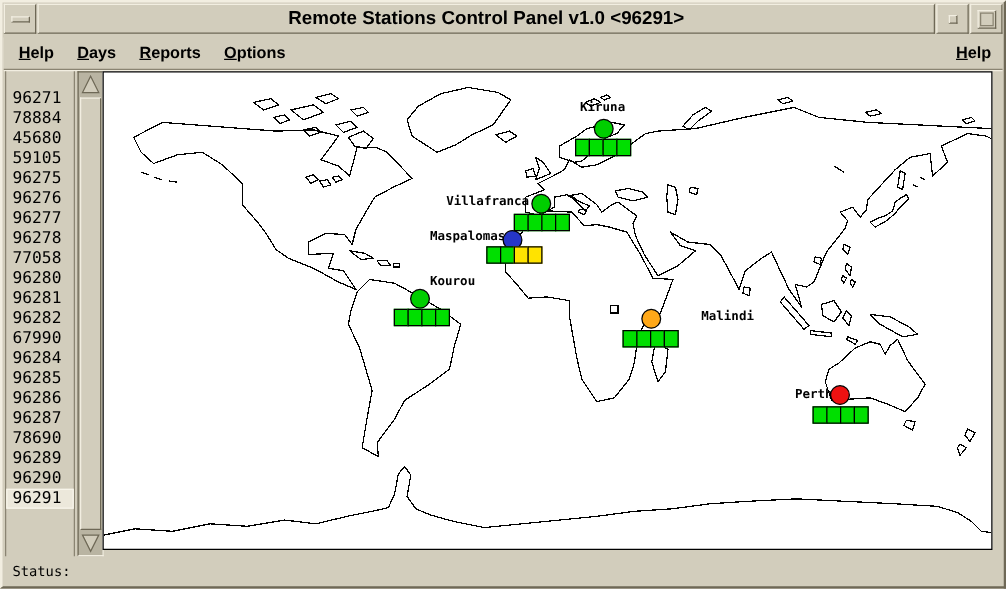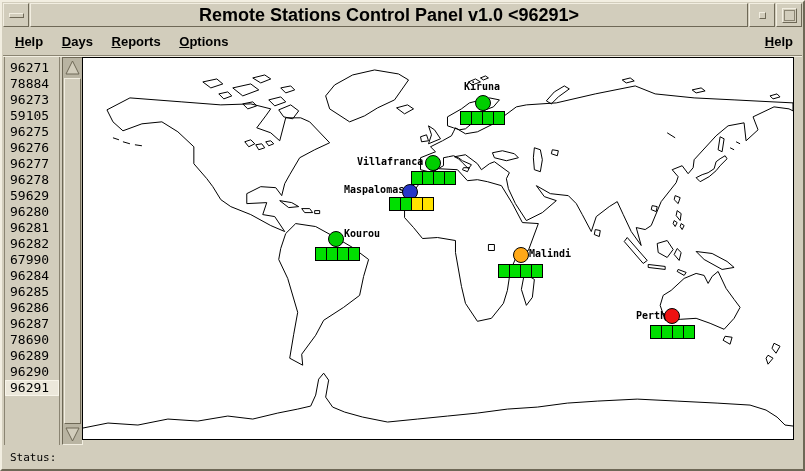--- a/index.html
+++ b/index.html
@@ -18,21 +18,21 @@
   .raised{
     border-top:1px solid #F2EEE1;border-left:1px solid #F2EEE1;
     border-bottom:1px solid #6E6856;border-right:1px solid #6E6856;
     background:#D2CDBC;
   }
   
   .titlebar{position:absolute;left:1px;top:1px;right:1px;height:24px;display:flex;}
   .tb-btn{width:26px;height:24px;box-sizing:border-box;position:relative;margin-right:1px;}
   .tb-btn:last-child{margin-right:0;}
   .tb-title{flex:1;box-sizing:border-box;text-align:center;line-height:22px;
-    font-size:18px;font-weight:bold;color:#000;margin-right:1px;
+    font-size:15px;font-weight:bold;color:#000;margin-right:1px;
     white-space:nowrap;overflow:hidden;}
   .icon-dash{position:absolute;left:5px;top:9px;width:15px;height:5px;box-sizing:border-box;
     border-top:1px solid #F2EEE1;border-left:1px solid #F2EEE1;
     border-bottom:1px solid #6E6856;border-right:1px solid #6E6856;background:#D2CDBC;}
   .icon-sq-small{position:absolute;left:9px;top:8px;width:7px;height:7px;box-sizing:border-box;
     border-top:1px solid #F2EEE1;border-left:1px solid #F2EEE1;
     border-bottom:1px solid #6E6856;border-right:1px solid #6E6856;background:#D2CDBC;}
   .icon-sq-big{position:absolute;left:5px;top:4px;width:15px;height:15px;box-sizing:border-box;
     border:1px solid #6E6856;border-top-color:#F2EEE1;border-left-color:#F2EEE1;background:#D2CDBC;}
   .icon-sq-big:after{content:"";position:absolute;left:1px;top:1px;right:1px;bottom:1px;
@@ -41,21 +41,21 @@
   .menubar{position:absolute;left:1px;top:27px;right:1px;height:26px;
     border-bottom:1px solid #8A8472;box-shadow:0 1px 0 #F2EEE1;
     font-size:13px;font-weight:bold;color:#000;}
   .menu-item{display:inline-block;padding:5px 3px 0 3px;margin-left:9px;height:21px;cursor:default;}
   .menu-item::first-letter{text-decoration:underline;}
   .menu-help{position:absolute;right:6px;top:0;padding-top:5px;}
   .menu-help::first-letter{text-decoration:underline;}
   
   .daylist{position:absolute;left:2px;top:55px;width:56px;height:388px;box-sizing:border-box;
     border-left:1px solid #8A8472;border-right:1px solid #8A8472;
-    font-family:"DejaVu Sans Mono",monospace;font-size:13px;color:#000;padding-top:3px;}
+    font-family:"DejaVu Sans Mono",monospace;font-size:13px;color:#000;padding-top:14px;}
   .day-item{height:16px;line-height:16px;padding-left:5px;white-space:nowrap;cursor:default;}
   .day-item.selected{background:#ECE8DB;outline:1px solid #F8F5EA;outline-offset:-1px;}
   
   .scrollbar{position:absolute;left:60px;top:55px;width:21px;height:388px;box-sizing:border-box;
     background:#B9B4A2;
     border-top:1px solid #6E6856;border-left:1px solid #6E6856;
     border-bottom:1px solid #F2EEE1;border-right:1px solid #F2EEE1;}
   .sb-btn{position:absolute;left:1px;width:17px;height:18px;}
   .sb-up{top:1px;}
   .sb-down{bottom:1px;}
@@ -106,27 +106,27 @@
     <div class="menu-item">Help</div>
     <div class="menu-item">Days</div>
     <div class="menu-item">Reports</div>
     <div class="menu-item">Options</div>
     <div class="menu-item menu-help">Help</div>
   </div>
 
   <div class="daylist" id="daylist">
       <div class="day-item">96271</div>
       <div class="day-item">78884</div>
-      <div class="day-item">96273</div>
+      <div class="day-item">45680</div>
       <div class="day-item">59105</div>
       <div class="day-item">96275</div>
       <div class="day-item">96276</div>
       <div class="day-item">96277</div>
       <div class="day-item">96278</div>
-      <div class="day-item">59629</div>
+      <div class="day-item">77058</div>
       <div class="day-item">96280</div>
       <div class="day-item">96281</div>
       <div class="day-item">96282</div>
       <div class="day-item">67990</div>
       <div class="day-item">96284</div>
       <div class="day-item">96285</div>
       <div class="day-item">96286</div>
       <div class="day-item">96287</div>
       <div class="day-item">78690</div>
       <div class="day-item">96289</div>
@@ -205,29 +205,29 @@
           <div class="status-box" style="background: rgb(0, 223, 0);"></div>
         </div>
         <div class="station-label" style="left: 261px; top: 126px;">Maspalomas</div>
         <div class="station-dot" style="left: 319px; top: 126px; background: rgb(38, 54, 200);"></div>
         <div class="station-boxes" style="left: 306px; top: 139px;">
           <div class="status-box" style="background: rgb(0, 223, 0);"></div>
           <div class="status-box" style="background: rgb(0, 223, 0);"></div>
           <div class="status-box" style="background: rgb(255, 227, 0);"></div>
           <div class="status-box" style="background: rgb(255, 227, 0);"></div>
         </div>
-        <div class="station-label" style="left: 261px; top: 170px;">Kourou</div>
+        <div class="station-label" style="left: 261px; top: 162px;">Kourou</div>
         <div class="station-dot" style="left: 245px; top: 173px; background: rgb(0, 206, 0);"></div>
         <div class="station-boxes" style="left: 232px; top: 189px;">
           <div class="status-box" style="background: rgb(0, 223, 0);"></div>
           <div class="status-box" style="background: rgb(0, 223, 0);"></div>
           <div class="status-box" style="background: rgb(0, 223, 0);"></div>
           <div class="status-box" style="background: rgb(0, 223, 0);"></div>
         </div>
-        <div class="station-label" style="left: 446px; top: 190px;">Malindi</div>
+        <div class="station-label" style="left: 446px; top: 190px; padding-left: 32px;">Malindi</div>
         <div class="station-dot" style="left: 430px; top: 189px; background: rgb(255, 168, 24);"></div>
         <div class="station-boxes" style="left: 415px; top: 206px;">
           <div class="status-box" style="background: rgb(0, 223, 0);"></div>
           <div class="status-box" style="background: rgb(0, 223, 0);"></div>
           <div class="status-box" style="background: rgb(0, 223, 0);"></div>
           <div class="status-box" style="background: rgb(0, 223, 0);"></div>
         </div>
         <div class="station-label" style="left: 553px; top: 252px;">Perth</div>
         <div class="station-dot" style="left: 581px; top: 250px; background: rgb(238, 17, 17);"></div>
         <div class="station-boxes" style="left: 567px; top: 267px;">

